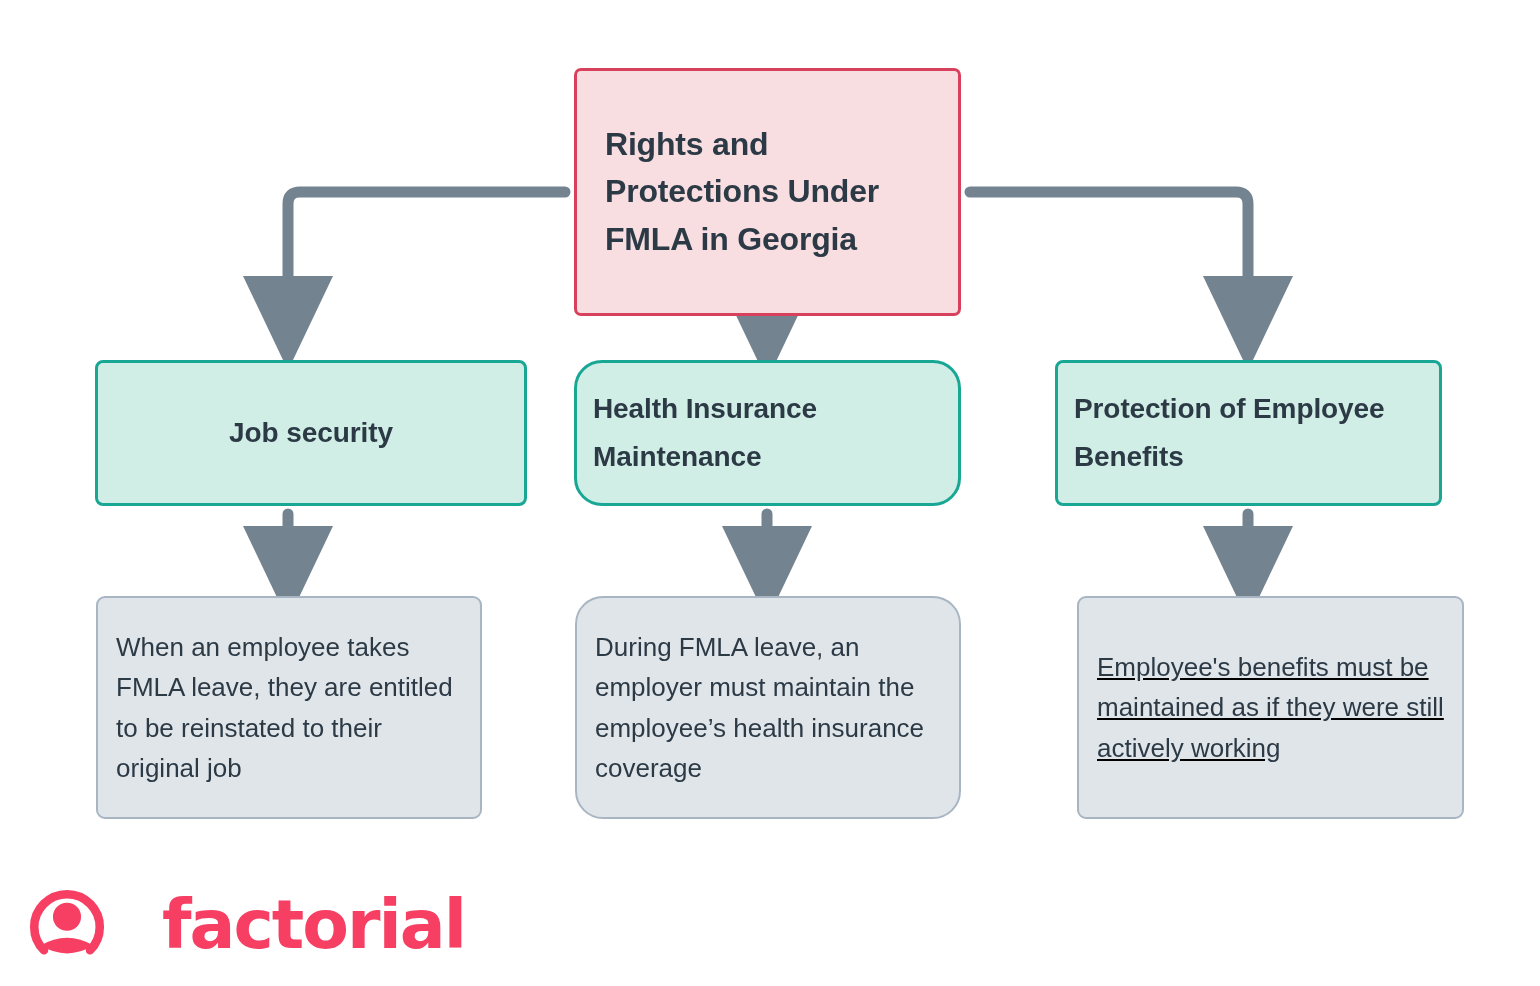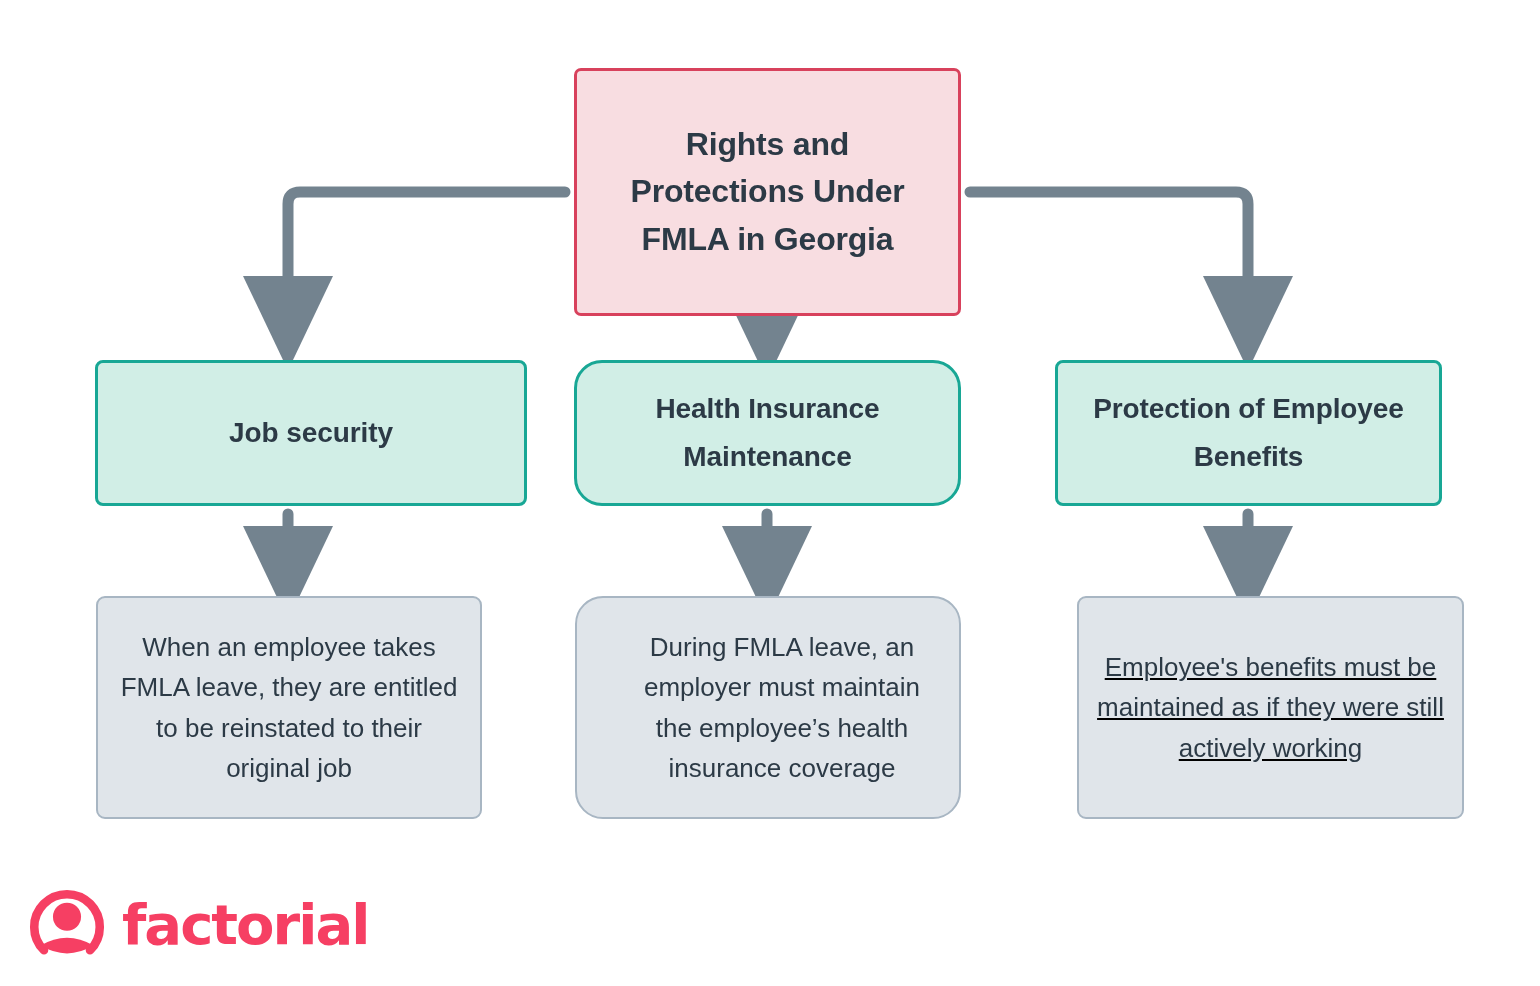--- a/index.html
+++ b/index.html
@@ -28,21 +28,21 @@
     pointer-events: none;
   }
 
   
   .node {
     position: absolute;
     box-sizing: border-box;
     display: flex;
     align-items: center;
     justify-content: center;
-    text-align: center;
+    text-align: left;
     border-radius: 8px;
   }
 
   
   .node-root {
     left: 574px;
     top: 68px;
     width: 387px;
     height: 248px;
     background: #f8dde1;
@@ -90,46 +90,47 @@
     color: #2c3a46;
     padding: 0 18px;
   }
 
   
   .col-left   { left: 95px;   width: 432px; }
   .col-mid    { left: 574px;  width: 387px; border-radius: 28px; }
   .col-right  { left: 1055px; width: 387px; }
 
   .col-left.node-desc   { left: 96px;   width: 386px; }
-  .col-mid.node-desc    { left: 575px;  width: 386px; padding-left: 28px; }
+  .col-mid.node-desc    { left: 575px;  width: 386px; }
   .col-right.node-desc  { left: 1077px; width: 387px; text-decoration: underline; }
 
   
   #logo {
     position: absolute;
     left: 28px;
     top: 884px;
     display: flex;
     align-items: center;
     gap: 16px;
   }
   #logo-mark {
     width: 78px;
     height: 78px;
     flex: 0 0 auto;
   }
   #logo-word {
-    font-size: 56px;
+    font-size: 68px;
     font-weight: bold;
     color: #f63f63;
     letter-spacing: -2px;
     line-height: 1;
     font-family: "DejaVu Sans", sans-serif;
     position: relative;
     top: 2px;
+    margin-left: 40px;
   }
 </style>
 </head>
 <body>
 
 <div id="page">
 
   <svg id="connectors" viewBox="0 0 1540 986" width="1540" height="986" xmlns="http://www.w3.org/2000/svg">
     <defs>
       <marker id="arrowhead" markerWidth="10" markerHeight="9" refX="4.2" refY="4.5" orient="auto" markerUnits="strokeWidth">

